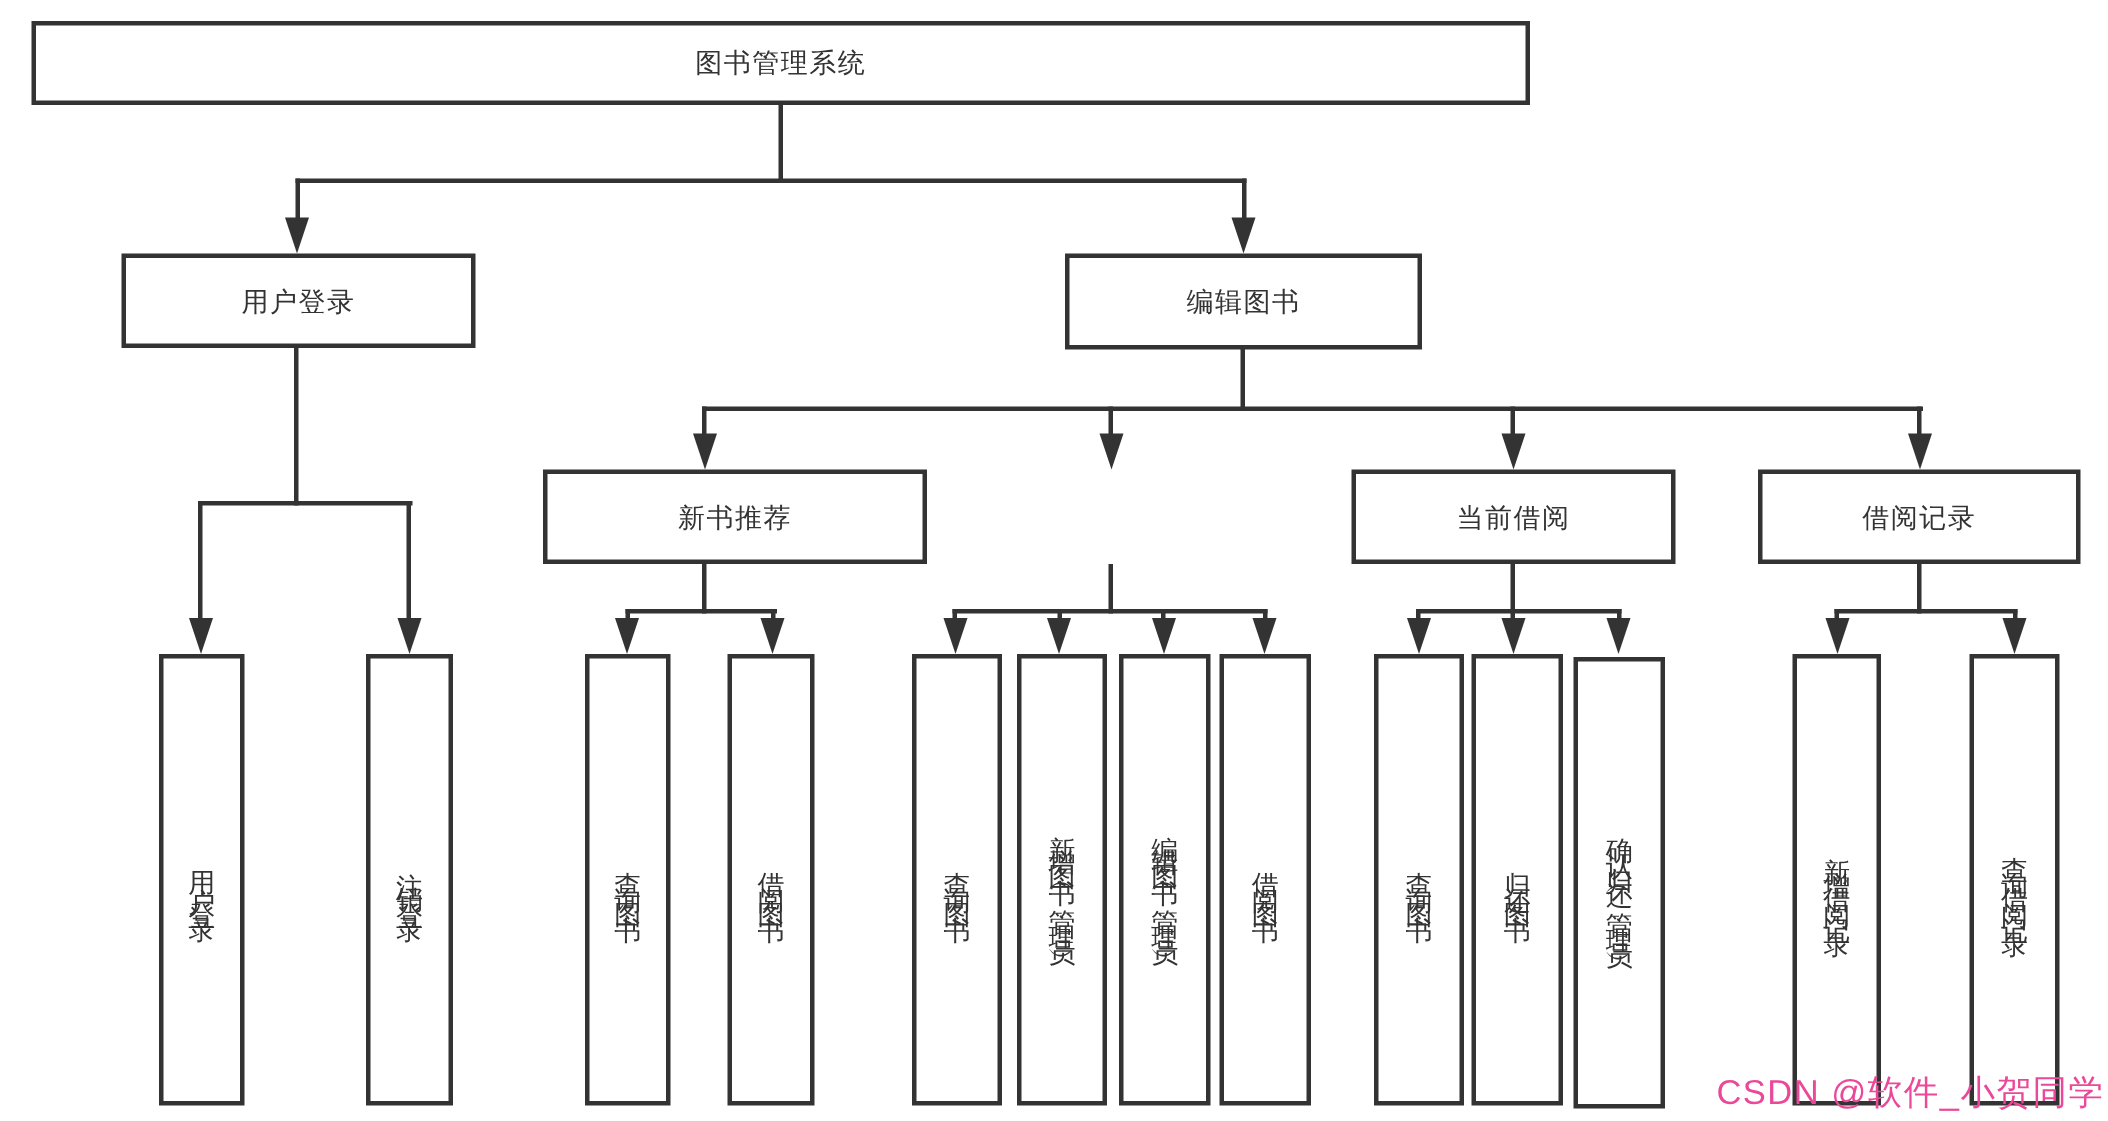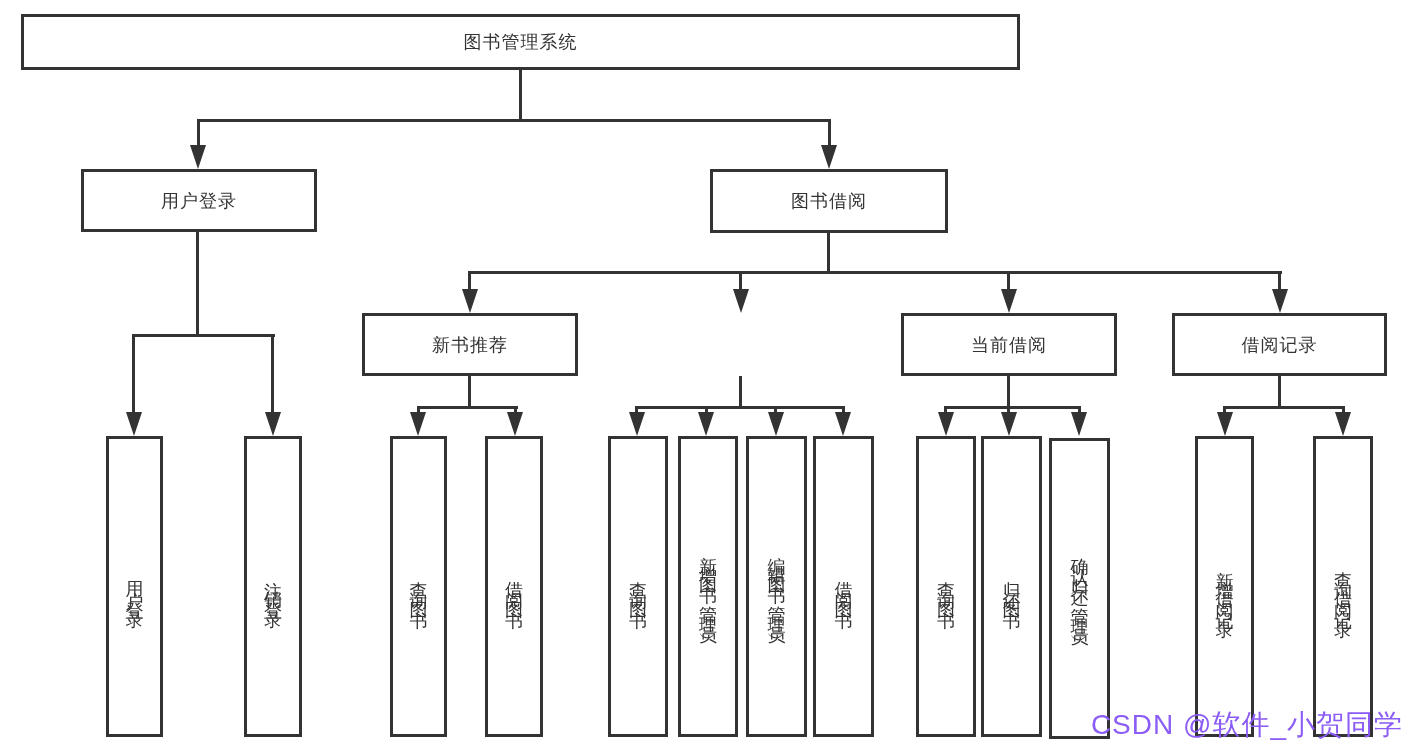--- a/index.html
+++ b/index.html
@@ -38,22 +38,22 @@
     position: absolute;
     width: 0; height: 0;
     border-left: 8px solid transparent;
     border-right: 8px solid transparent;
     border-top: 24px solid #333333;
   }
   .watermark {
     position: absolute;
     right: 26px;
     bottom: 3px;
-    font-size: 28px;
-    color: #8b5cf6;
+    font-size: 23px;
+    color: #ec4899;
     letter-spacing: 1px;
     white-space: nowrap;
   }
 </style>
 </head>
 <body>
 
 <div id="canvas">
 
   <div class="box" style="left:21px; top:14px; width:999px; height:56px;">
@@ -64,42 +64,42 @@
   <div class="hline" style="left:197px; top:119px; width:634px;"></div>
   <div class="vline" style="left:197px; top:119px; height:30px;"></div>
   <div class="arrowhead" style="left:190px; top:145px;"></div>
   <div class="vline" style="left:828px; top:119px; height:30px;"></div>
   <div class="arrowhead" style="left:821px; top:145px;"></div>
 
   <div class="box" style="left:81px; top:169px; width:236px; height:63px;">
     <span>用户登录</span>
   </div>
   <div class="box" style="left:710px; top:169px; width:238px; height:64px;">
-    <span>图书借阅</span>
+    <span>编辑图书</span>
   </div>
 
   <div class="vline" style="left:196px; top:232px; height:105px;"></div>
   <div class="hline" style="left:132px; top:334px; width:143px;"></div>
   <div class="vline" style="left:132px; top:334px; height:82px;"></div>
   <div class="arrowhead" style="left:126px; top:412px;"></div>
   <div class="vline" style="left:271px; top:334px; height:82px;"></div>
   <div class="arrowhead" style="left:265px; top:412px;"></div>
 
   <div class="vline" style="left:827px; top:232px; height:42px;"></div>
   <div class="hline" style="left:468px; top:271px; width:814px;"></div>
   <div class="vline" style="left:468px; top:271px; height:22px;"></div>
   <div class="arrowhead" style="left:462px; top:289px;"></div>
   <div class="vline" style="left:739px; top:271px; height:22px;"></div>
   <div class="arrowhead" style="left:733px; top:289px;"></div>
   <div class="vline" style="left:1007px; top:271px; height:22px;"></div>
   <div class="arrowhead" style="left:1001px; top:289px;"></div>
   <div class="vline" style="left:1278px; top:271px; height:22px;"></div>
   <div class="arrowhead" style="left:1272px; top:289px;"></div>
 
-  <div class="box" style="left:362px; top:313px; width:216px; height:63px;">
+  <div class="box" style="left:362px; top:313px; width:256px; height:63px;">
     <span>新书推荐</span>
   </div>
   <div class="box" style="left:1172px; top:313px; width:215px; height:63px;">
     <span>借阅记录</span>
   </div>
   <div class="box" style="left:901px; top:313px; width:216px; height:63px;">
     <span>当前借阅</span>
   </div>
 
   <div class="vline" style="left:468px; top:376px; height:33px;"></div>

